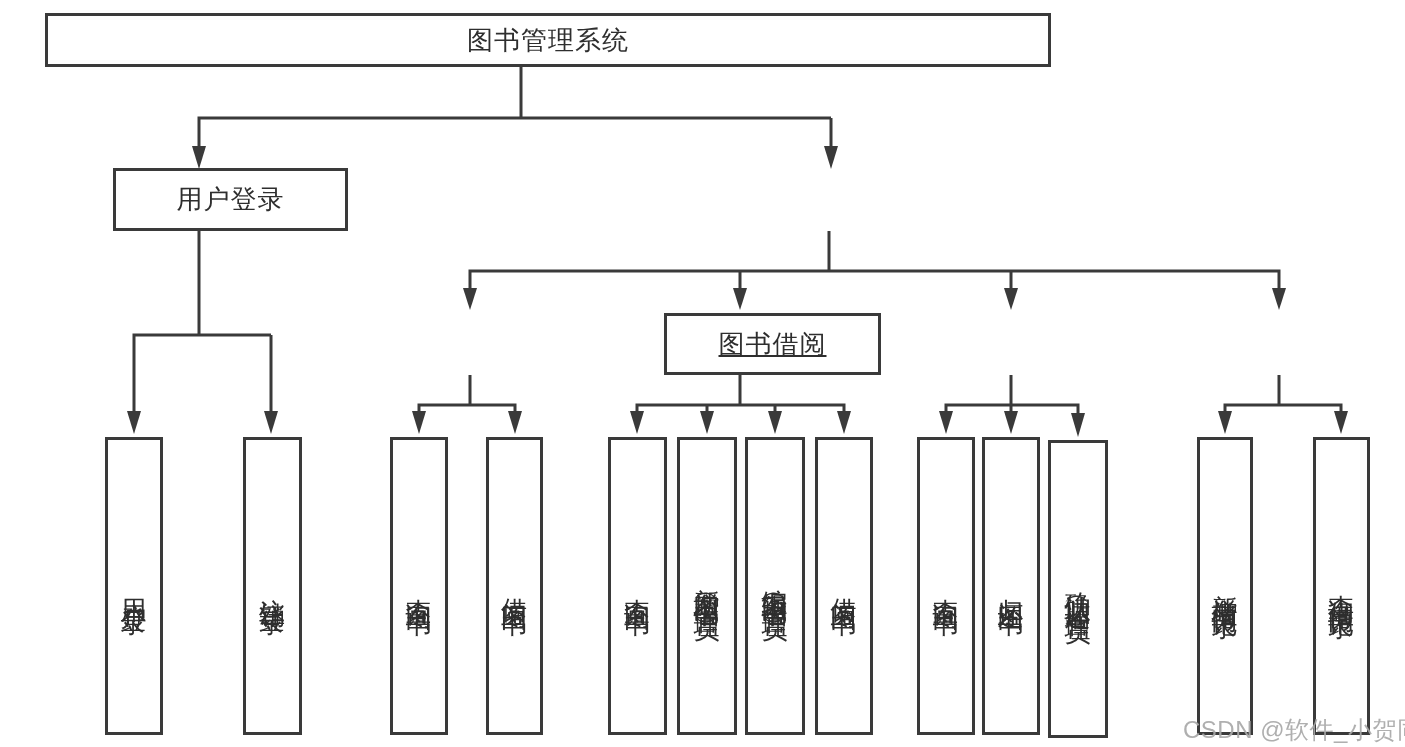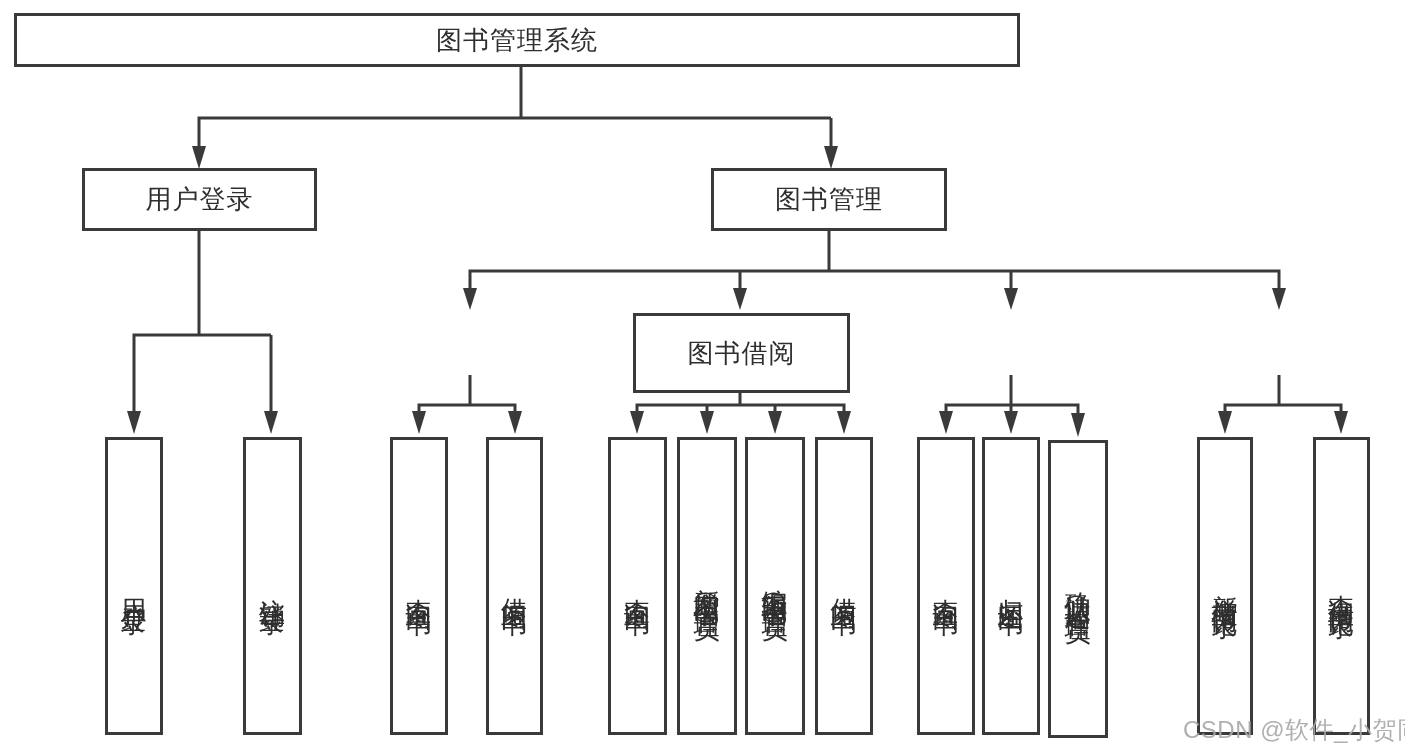--- a/index.html
+++ b/index.html
@@ -31,20 +31,21 @@
     color: #2e2e2e;
     display: flex;
     align-items: center;
     justify-content: center;
     z-index: 2;
   }
   .node.h {
     font-size: 26px;
     letter-spacing: 1px;
     white-space: nowrap;
+    margin-left: 31px;
   }
   .node.v {
     writing-mode: vertical-rl;
     text-orientation: mixed;
     font-size: 26px;
     letter-spacing: 4px;
     line-height: 1;
   }
   .watermark {
     position: absolute;
@@ -102,23 +103,22 @@
     <g>
       <path d="M1279,375 V405 M1223.5,405 H1342.5 M1225,405 V412 M1341,405 V412"></path>
       <polygon points="1218,411 1232,411 1225,434" fill="#3a3a3a" stroke="none"></polygon>
       <polygon points="1334,411 1348,411 1341,434" fill="#3a3a3a" stroke="none"></polygon>
     </g>
   </svg>
 
   <div class="node h" style="left:14px; top:13px; width:1006px; height:54px;">图书管理系统</div>
 
   <div class="node h" style="left:82px; top:168px; width:235px; height:63px;">用户登录</div>
-  <div class="node h" style="left:711px; top:168px; width:236px; height:63px;">图书管理</div>
 
-  <div class="node h" style="left:633px; top:313px; width:217px; height:80px;">图书借阅</div>
+  <div class="node h" style="left:633px; top:313px; width:217px; height:62px;text-decoration:underline;">图书借阅</div>
 
   <div class="node v" style="left:105px; top:437px; width:58px; height:298px;">用户登录</div>
   <div class="node v" style="left:243px; top:437px; width:59px; height:298px;">注销登录</div>
 
   <div class="node v" style="left:390px; top:437px; width:58px; height:298px;">查询图书</div>
   <div class="node v" style="left:486px; top:437px; width:57px; height:298px;">借阅图书</div>
 
   <div class="node v" style="left:608px; top:437px; width:59px; height:298px;">查询图书</div>
   <div class="node v" style="left:677px; top:437px; width:60px; height:298px;">新增图书（管理员）</div>
   <div class="node v" style="left:745px; top:437px; width:60px; height:298px;">编辑图书（管理员）</div>

